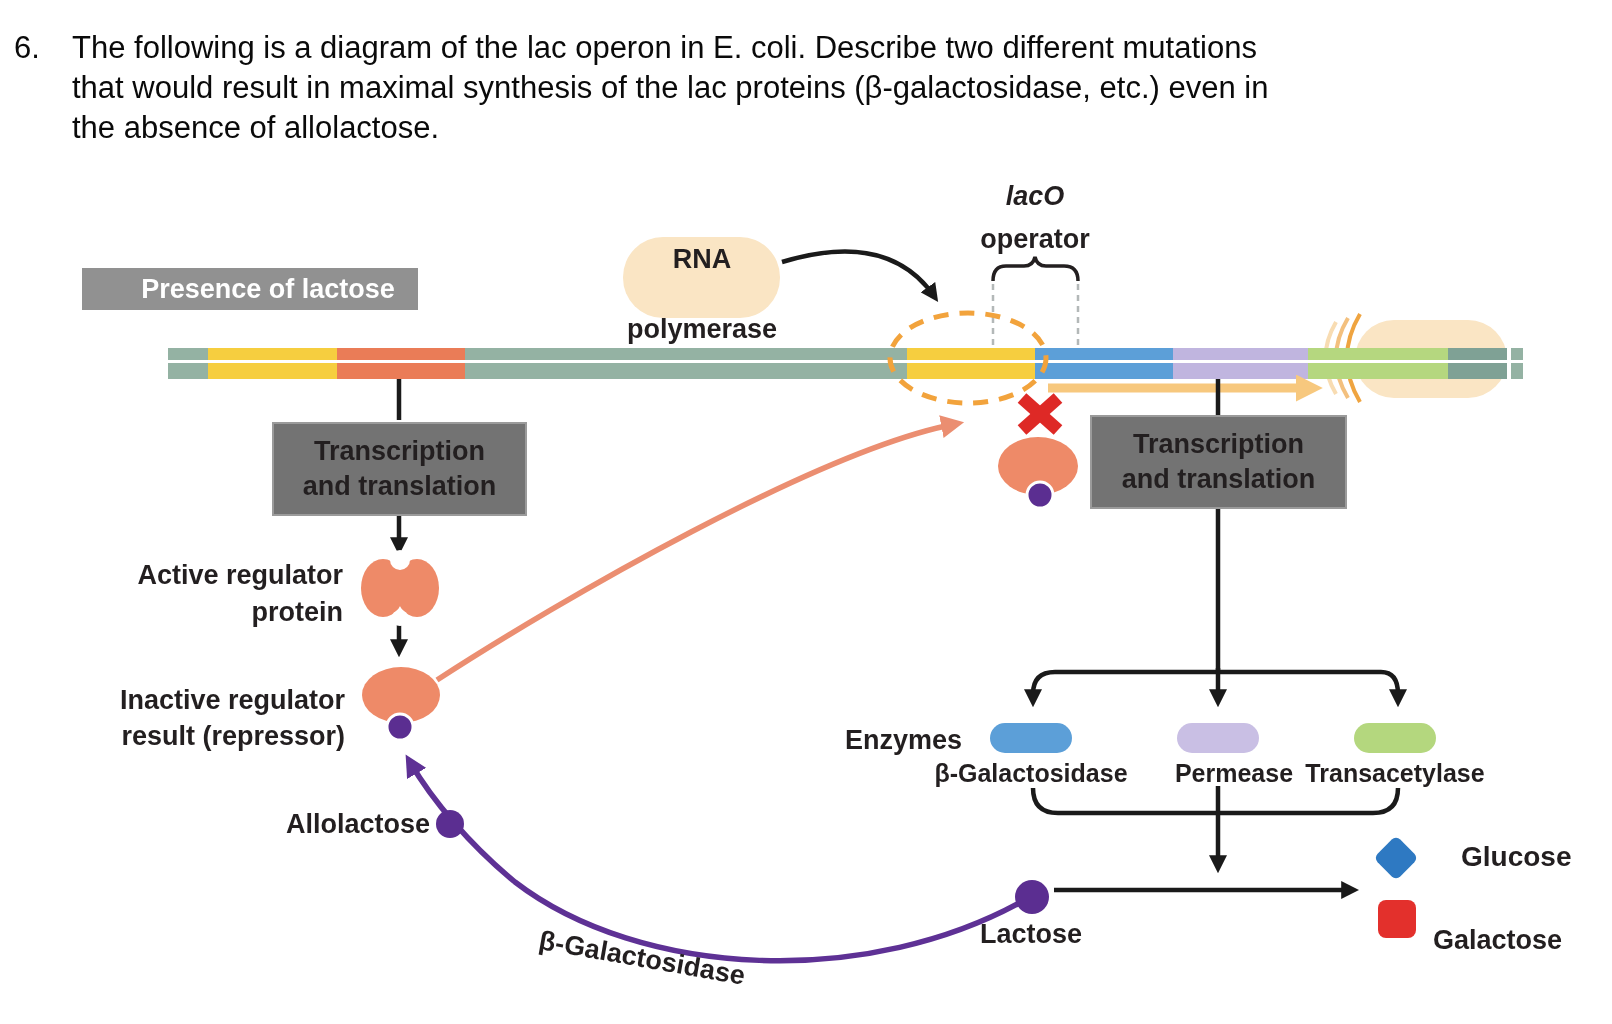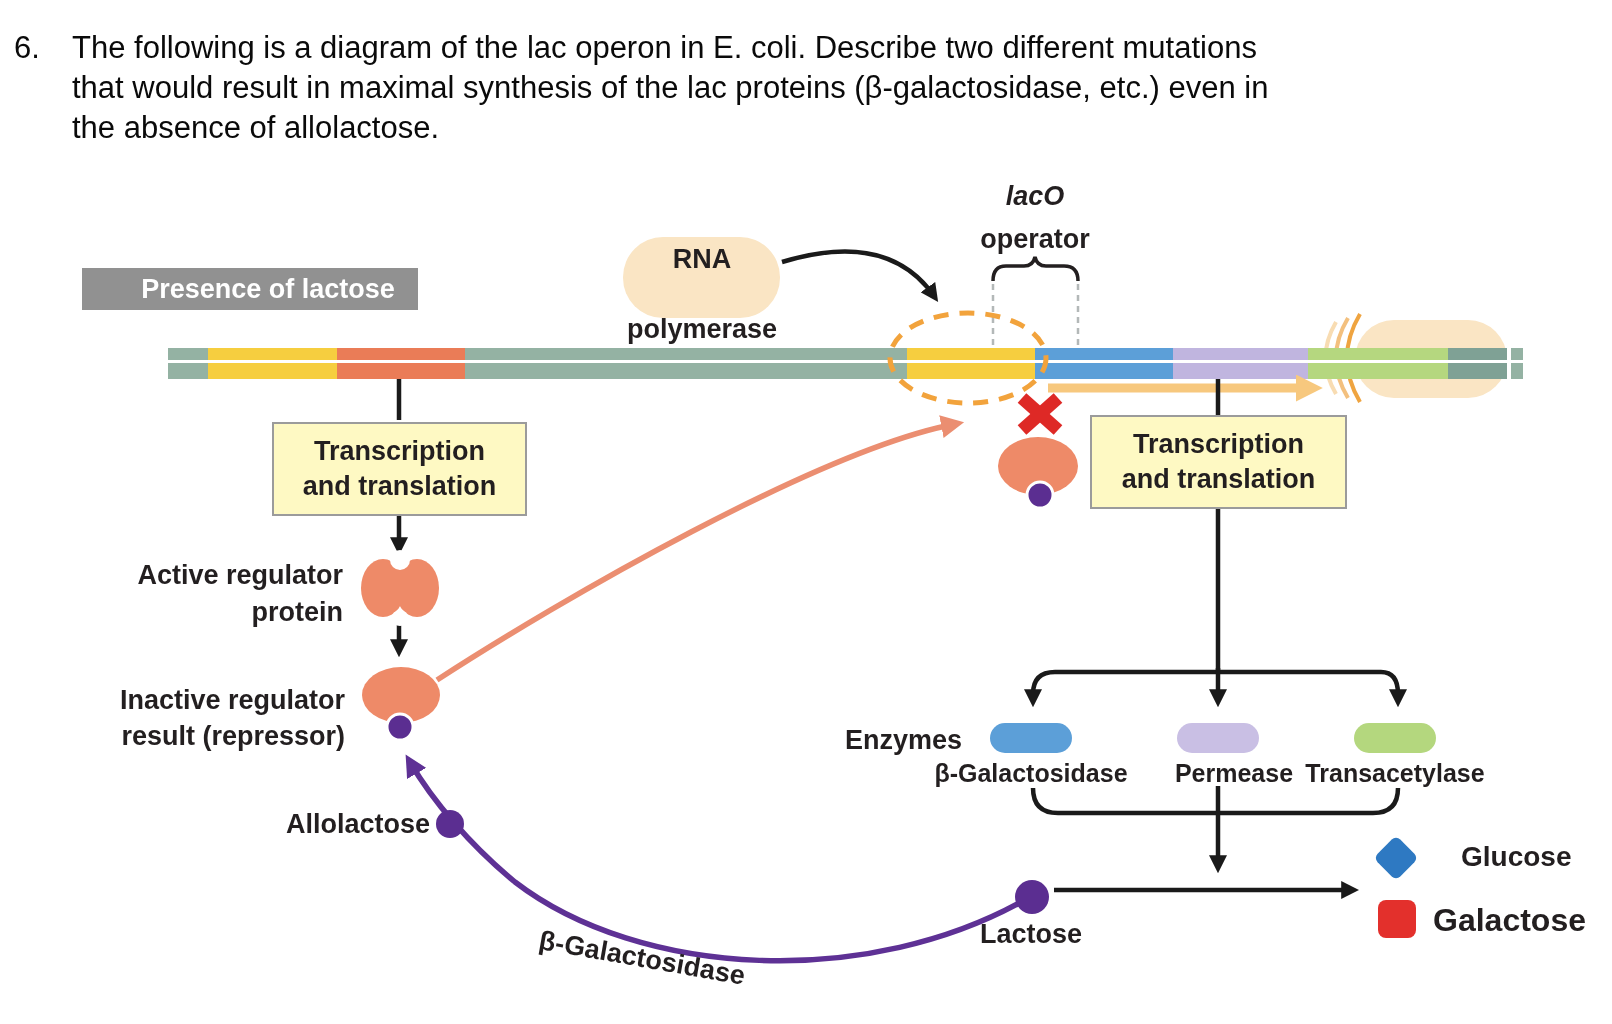--- a/index.html
+++ b/index.html
@@ -8,21 +8,21 @@
   #fig-svg{position:absolute;left:0;top:0;z-index:1;}
   .qtext{position:absolute;font-size:31px;line-height:40px;color:#0a0a0a;white-space:nowrap;z-index:2;}
   .lbl{position:absolute;font-weight:bold;color:#231f20;font-size:27px;white-space:nowrap;z-index:3;}
   .lbl.c{transform:translate(-50%,-50%);}
   .lbl.r{transform:translate(0,-50%);}
   .lbl.sm{font-size:25px;}
   .cond-box{position:absolute;left:82px;top:268px;width:300px;height:42px;display:flex;
             align-items:center;justify-content:center;color:#ffffff;font-weight:bold;
             font-size:27px;z-index:3;}
   .proc-box{position:absolute;display:flex;flex-direction:column;align-items:center;
-            justify-content:center;background:#fef9c3;border:2px solid #9b9b9b;
+            justify-content:center;background:#737373;border:2px solid #9b9b9b;
             font-weight:bold;font-size:27px;color:#231f20;line-height:35px;z-index:3;text-align:center;}
   .pill{position:absolute;width:82px;height:30px;border-radius:15px;z-index:3;}
   .diamond{position:absolute;left:1380px;top:842px;width:32px;height:32px;border-radius:6px;
            transform:rotate(45deg);z-index:3;}
   .sq{position:absolute;left:1378px;top:900px;width:38px;height:38px;border-radius:8px;z-index:3;}
   .rot-lbl{position:absolute;left:542px;top:925px;transform:rotate(10deg);
            transform-origin:left top;z-index:3;}
 </style>
 </head>
 <body>
@@ -162,15 +162,15 @@
   <div class="pill" style="left: 990px; top: 723px; background: rgb(92, 159, 216);"></div>
   <div class="pill" style="left: 1177px; top: 723px; background: rgb(201, 191, 228);"></div>
   <div class="pill" style="left: 1354px; top: 723px; background: rgb(180, 215, 126);"></div>
   <div class="lbl c sm" style="left:1031px;top:773px;">β-Galactosidase</div>
   <div class="lbl c sm" style="left:1218px;top:773px;margin-left:16px;">Permease</div>
   <div class="lbl c sm" style="left:1395px;top:773px;">Transacetylase</div>
 
   <div class="diamond" style="background: rgb(46, 121, 194);"></div>
   <div class="lbl" style="left:1461px;top:857px;transform:translate(0,-50%);font-size:28px;">Glucose</div>
   <div class="sq" style="background: rgb(227, 48, 44);"></div>
-  <div class="lbl" style="left:1433px;top:920px;transform:translate(0,-50%);font-size:32px;">Galactose</div>
+  <div class="lbl" style="left:1433px;top:940px;transform:translate(0,-50%);font-size:27px;">Galactose</div>
 
 </div>
 
 </body></html>

